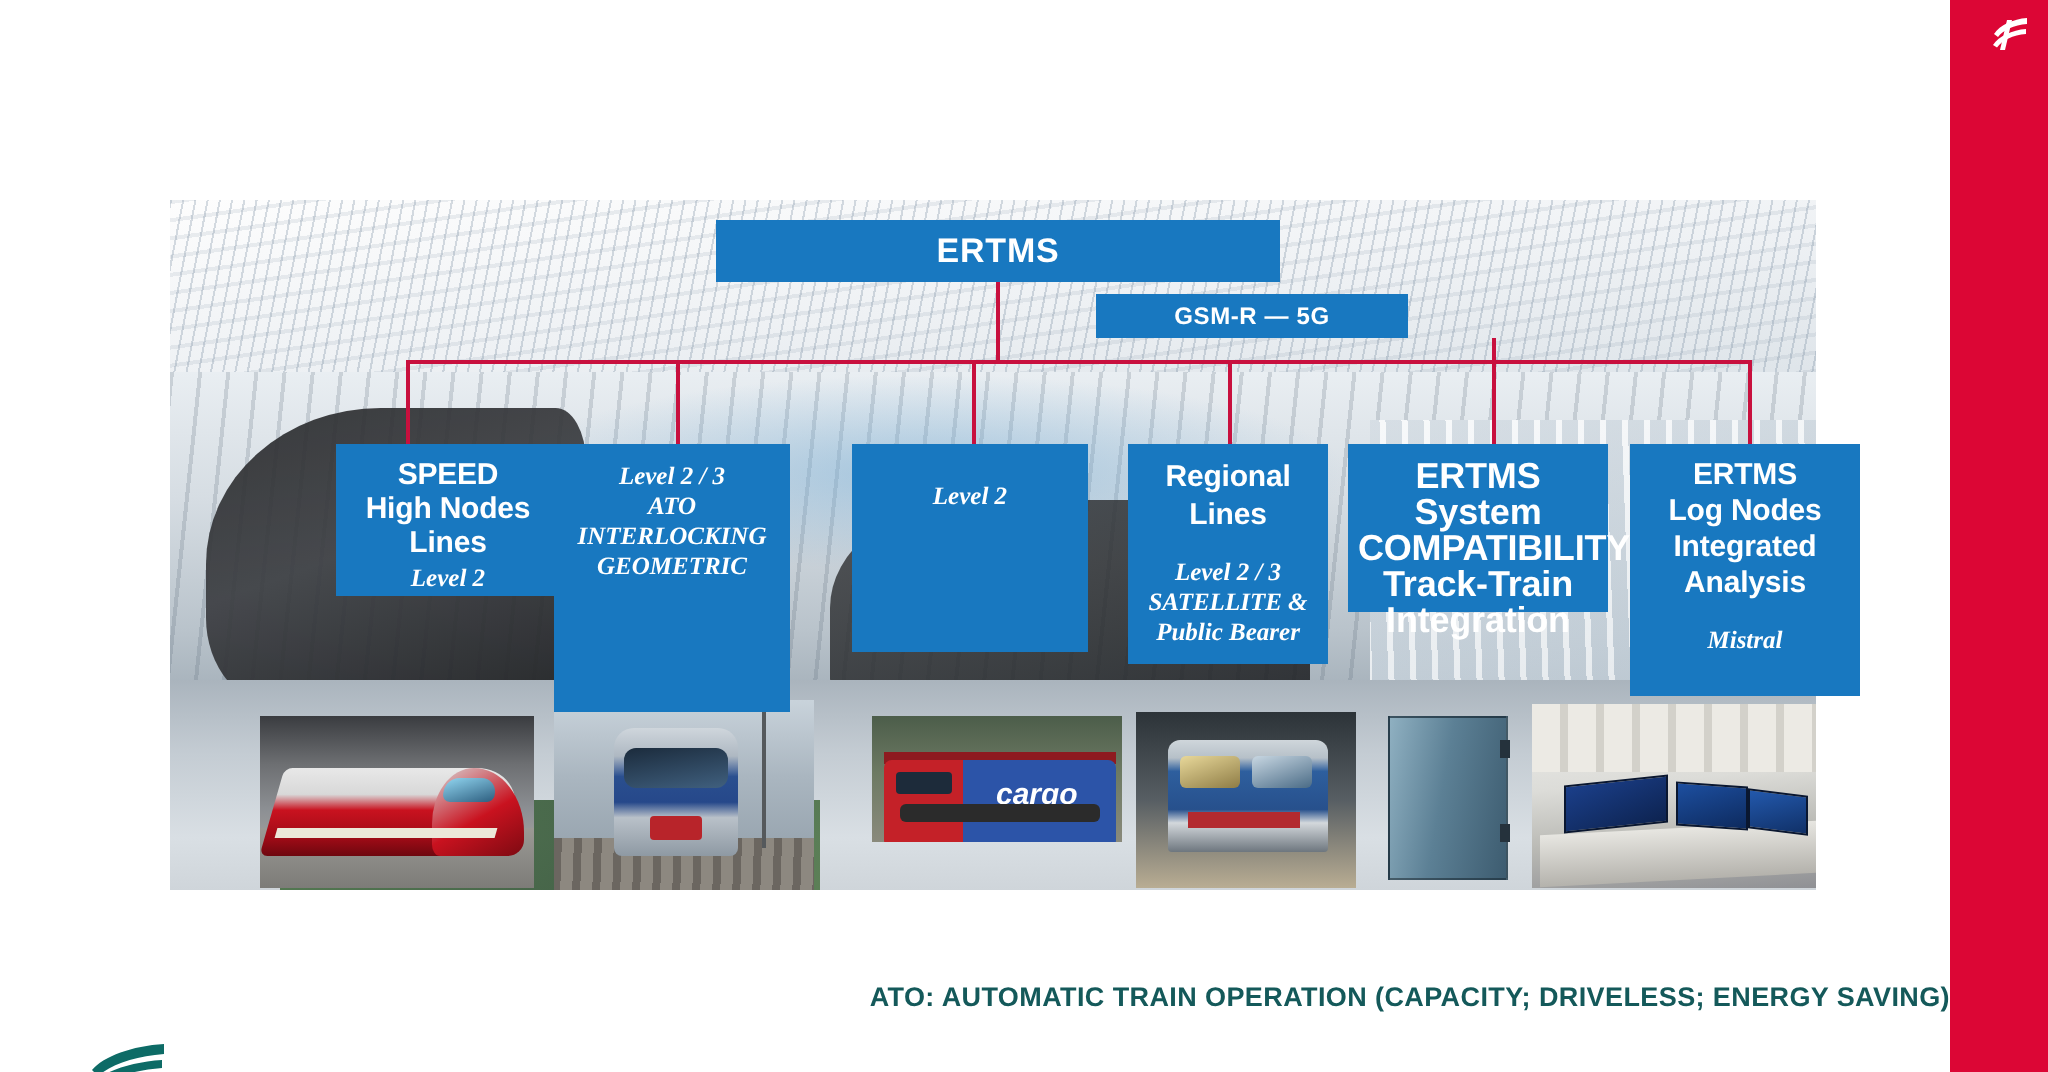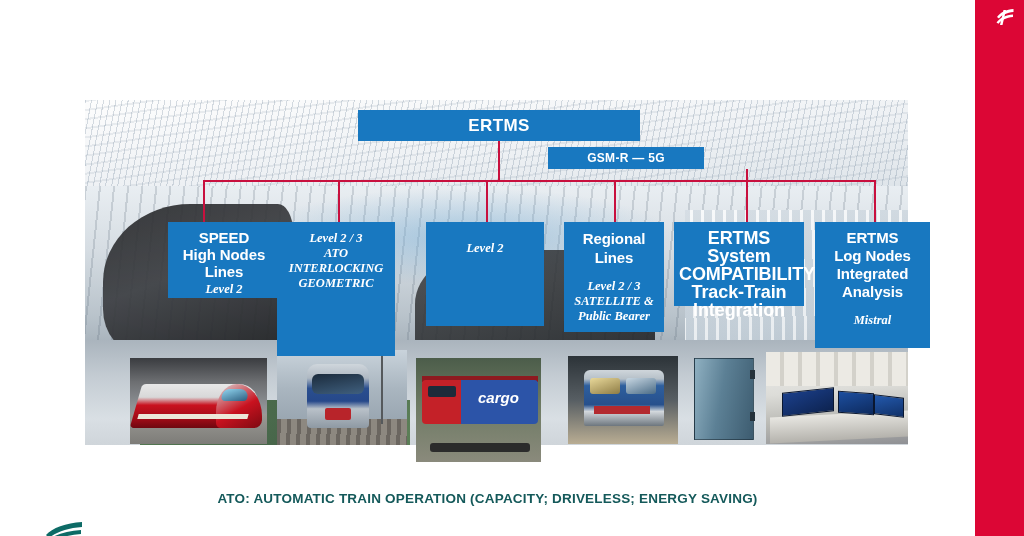--- a/index.html
+++ b/index.html
@@ -144,21 +144,21 @@
     border-radius: 10px 10px 4px 4px;
   }
   #thumb-reg .wind {
     position:absolute; left:35px; top:24px; width:52px; height:20px;
     background: linear-gradient(170deg,#1b2b3c,#40607f); border-radius:6px;
   }
   #thumb-reg .redbit { position:absolute; left:48px; top:58px; width:26px; height:12px; background:#b8242a; border-radius:2px; }
   #thumb-reg .pole { position:absolute; left:104px; top:4px; width:2px; height:70px; background:#55595c; }
 
   
-  #thumb-cargo { left: 416px; top: 358px; width: 125px; height: 104px; }
+  #thumb-cargo { left: 436px; top: 358px; width: 125px; height: 63px; }
   #thumb-cargo .bg { position:absolute; inset:0; background: linear-gradient(180deg,#4c5d4a 0%,#6d7a63 45%,#8a8a7c 100%); }
   #thumb-cargo .loco {
     position:absolute; left:6px; top:22px; width:116px; height:44px;
     background: linear-gradient(90deg,#c42128 0%,#c42128 34%,#2c54a8 34%,#2c54a8 100%);
     border-radius: 4px;
   }
   #thumb-cargo .roof { position:absolute; left:6px; top:18px; width:116px; height:6px; background:#8e1a20; }
   #thumb-cargo .cabwin { position:absolute; left:12px; top:28px; width:28px; height:11px; background:#1d2b3a; border-radius:2px; }
   #thumb-cargo .txt {
     position:absolute; left:62px; top:30px; width:60px; height:20px;
@@ -275,21 +275,21 @@
   #box-tent .main { line-height: 19px; }
   #box-compat .main { font-size: 18px; line-height: 18px; }
   #box-logfile .main { line-height: 18px; }
   #box-regional .main { line-height: 19px; }
 
   
   #footer-caption {
     position: absolute;
     left: 0; top: 491px;
     width: 975px;
-    text-align: center;
+    text-align: right;
     font-size: 13.5px;
     font-weight: bold;
     color: #14595a;
     letter-spacing: .2px;
   }
 
   #fs-logo-bottom {
     position: absolute;
     left: 42px; top: 519px;
     width: 44px; height: 17px;

